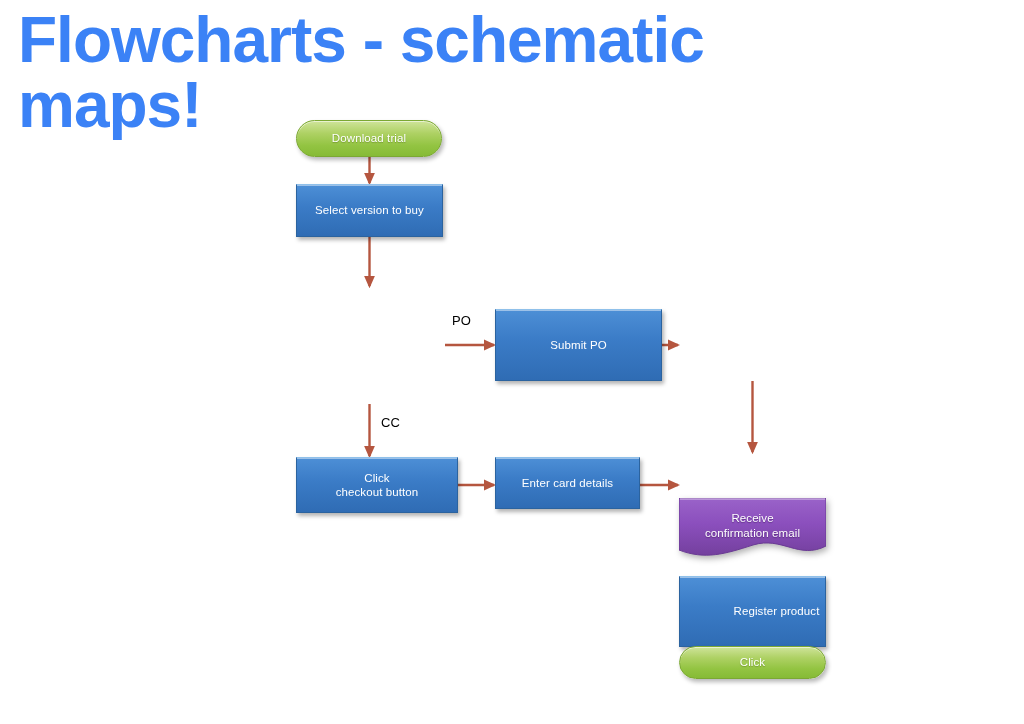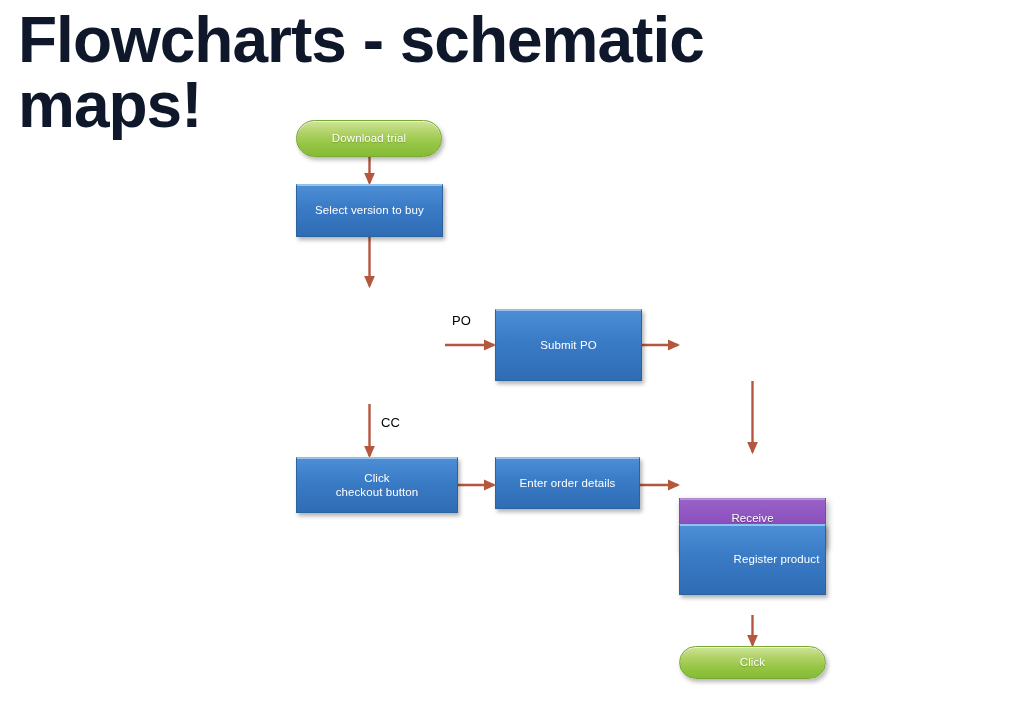--- a/index.html
+++ b/index.html
@@ -19,21 +19,21 @@
   
   #slide-title {
     position: absolute;
     left: 18px;
     top: 8px;
     width: 860px;
     font-size: 64px;
     line-height: 1.02;
     font-weight: 700;
     letter-spacing: -1px;
-    color: #0f172a;
+    color: #3b82f6;
     white-space: pre-wrap;
   }
 
   
   #flowchart {
     position: absolute;
     left: 0;
     top: 0;
     width: 1024px;
     height: 724px;
@@ -169,51 +169,51 @@
 
   <div class="node node-terminator" style="left:296px; top:120px; width:146px; height:37px;">
     <span>Download trial</span>
   </div>
 
   <div class="node node-process" style="left:296px; top:184px; width:147px; height:53px;">
     <span>Select version to buy</span>
   </div>
 
 
-  <div class="node node-process" style="left:495px; top:309px; width:147px; height:72px;">
+  <div class="node node-process" style="left:495px; top:309px; width:167px; height:72px;">
     <span>Submit PO</span>
   </div>
 
 
   <div class="node node-process" style="left:296px; top:457px; width:162px; height:56px;">
     <span>Click
 checkout button</span>
   </div>
 
   <div class="node node-process" style="left:495px; top:457px; width:145px; height:52px;">
-    <span>Enter order details</span>
+    <span>Enter card details</span>
   </div>
 
   <div class="node node-document" style="left:679px; top:453px; width:147px; height:62px;">
     <svg class="doc-shape" viewBox="0 0 147 62" preserveAspectRatio="none">
       <defs>
         <linearGradient id="purpGrad" x1="0" y1="0" x2="0" y2="1">
           <stop offset="0%" stop-color="#9a63c9"></stop>
           <stop offset="45%" stop-color="#8b4fbd"></stop>
           <stop offset="100%" stop-color="#74409e"></stop>
         </linearGradient>
       </defs>
       <path d="M0,0 H147 V48 C120,62 103,38 74,47 C46,56 26,62 0,52 Z" fill="url(#purpGrad)" stroke="#6a3a94" stroke-width="1"></path>
       <path d="M1,1 H146" stroke="rgba(255,255,255,.45)" stroke-width="1.4" fill="none"></path>
     </svg>
     <span class="doc-label">Receive
 confirmation email</span>
   </div>
 
-  <div class="node node-process" style="left:679px; top:524px; width:147px; height:71px;padding-left:48px;">
+  <div class="node node-process" style="left:679px; top:576px; width:147px; height:71px;padding-left:48px;">
     <span>Register product</span>
   </div>
 
   <div class="node node-terminator" style="left:679px; top:646px; width:147px; height:33px;">
     <span>Click</span>
   </div>
 
   <div class="edge-label" style="left:452px; top:313px;">PO</div>
   <div class="edge-label" style="left:381px; top:415px;">CC</div>
 

